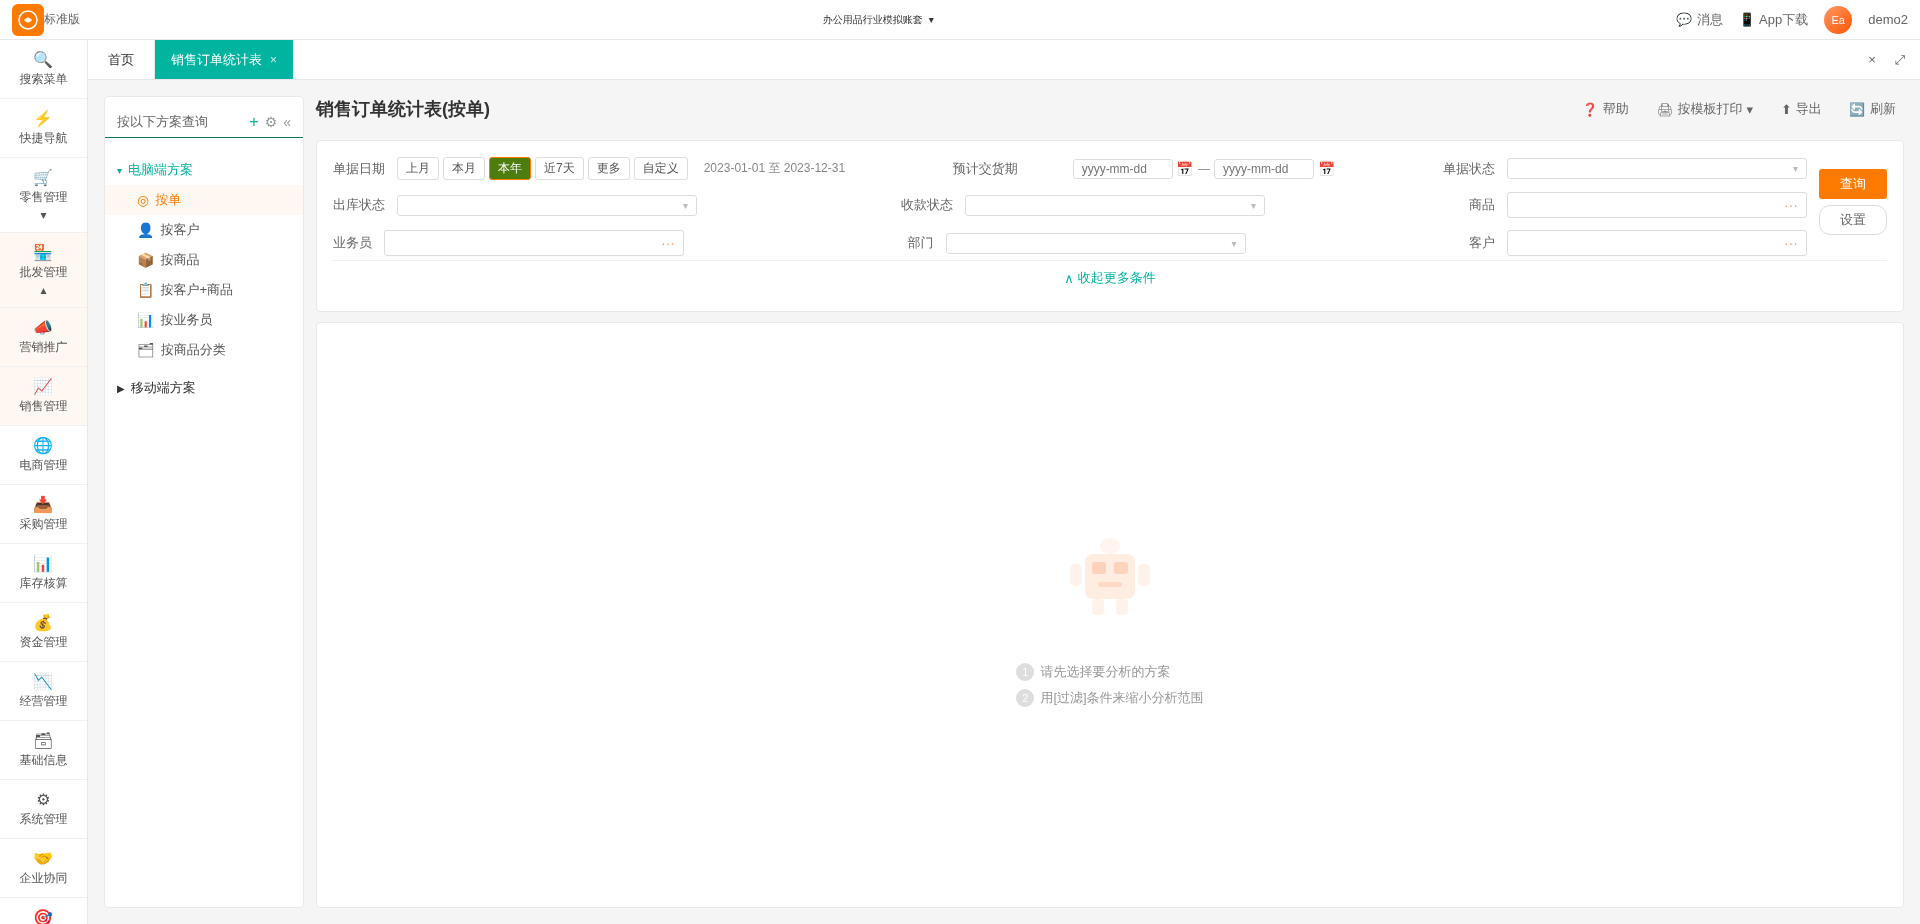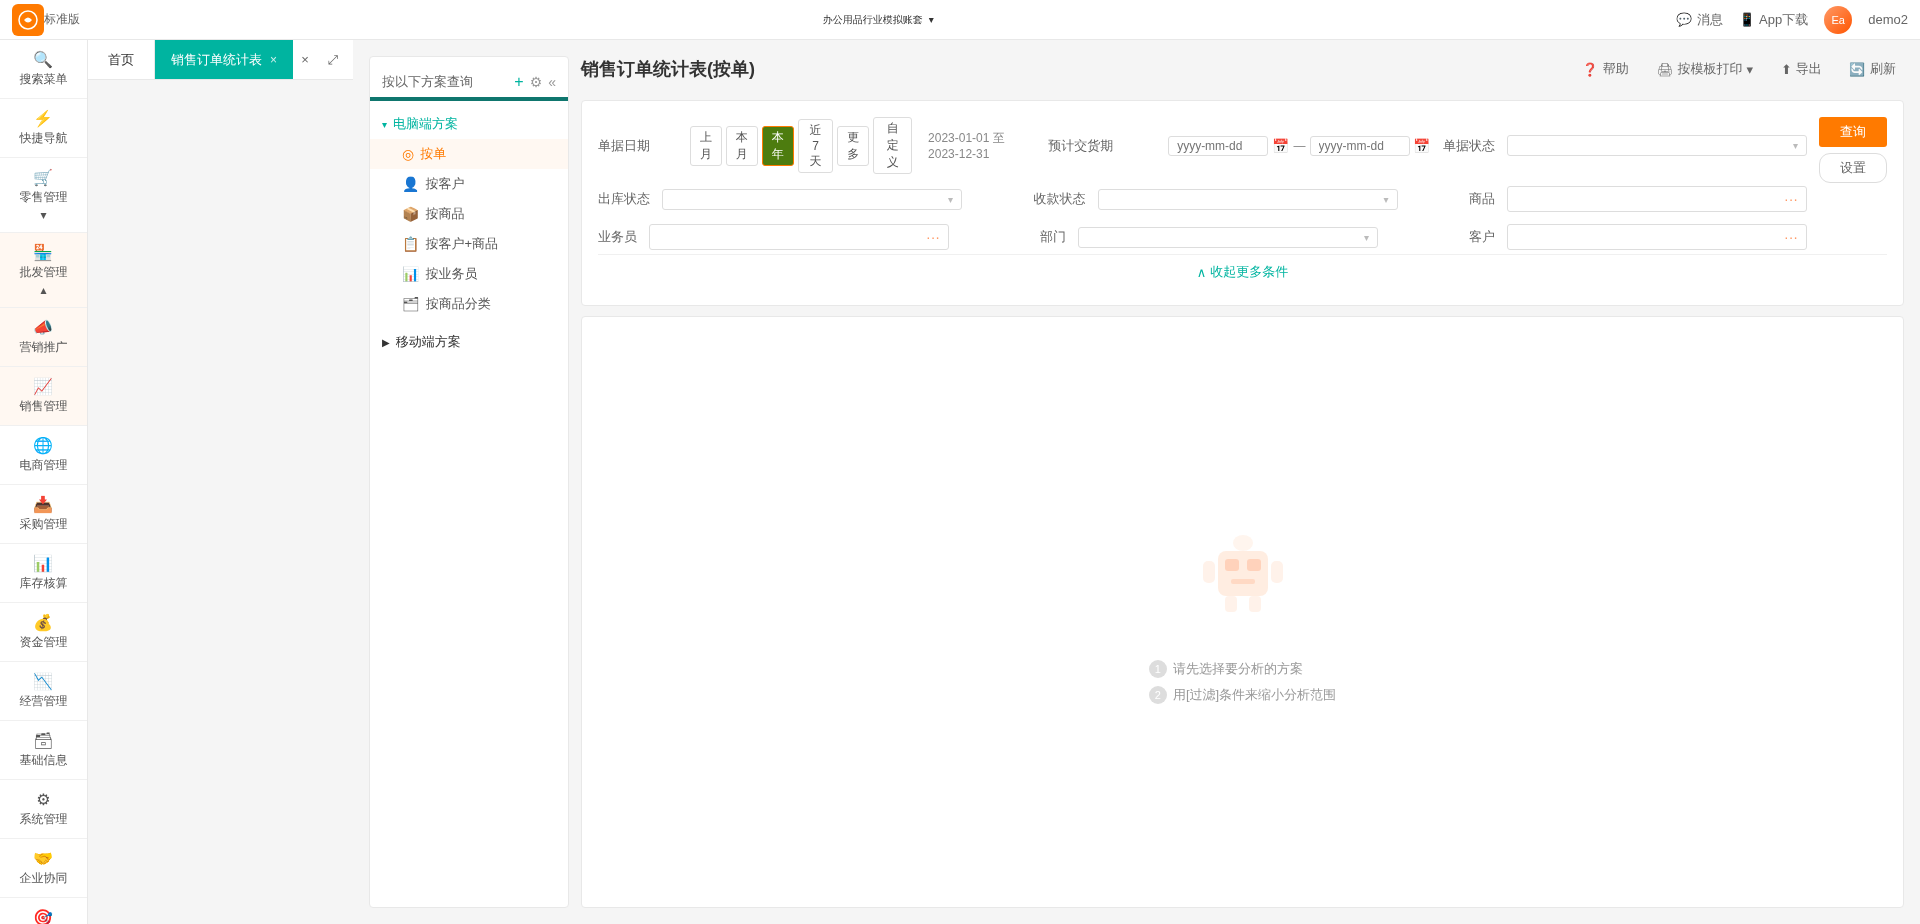--- a/index.html
+++ b/index.html
@@ -54,21 +54,21 @@
       cursor: pointer;
       color: #555;
       font-size: 12px;
       border-bottom: 1px solid #f0f0f0;
       display: flex; flex-direction: column; align-items: center; gap: 2px;
     }
     .sidebar-item .s-icon { font-size: 16px; }
     .sidebar-section { background: #fff8f2; }
 
     
-    .main-area { flex: 1; display: flex; overflow: hidden; }
+    .main-area { flex: 1; display: flex; flex-direction: column; overflow: hidden; }
 
     
     .tab-bar {
       height: 40px;
       background: #fff;
       border-bottom: 1px solid #e8e8e8;
       display: flex;
       align-items: stretch;
     }
     .tab-home {
@@ -100,22 +100,22 @@
       background: #fff;
       border-radius: 4px;
       border: 1px solid #e8e8e8;
       padding: 10px 0;
     }
     .left-panel-header {
       padding: 6px 12px;
       font-size: 13px;
       color: #666;
       display: flex; align-items: center; justify-content: space-between;
-      border-bottom: 4px solid #0f766e;
-      margin-bottom: 4px;
+      border-bottom: 1px solid #0f766e;
+      margin-bottom: 13px;
     }
     .panel-actions { display: flex; align-items: center; gap: 6px; color: #999; }
     .panel-actions span { cursor: pointer; font-size: 14px; }
     .scheme-group { padding: 4px 0; }
     .scheme-parent {
       padding: 6px 12px;
       display: flex; align-items: center; gap: 6px;
       font-size: 13px; color: #333;
       cursor: pointer;
     }
@@ -146,21 +146,21 @@
     }
 
     
     .filter-panel {
       background: #fff;
       border-radius: 4px;
       border: 1px solid #e8e8e8;
       padding: 16px;
     }
     .filter-label { color: #666; font-size: 13px; flex-shrink: 0; }
-    .date-btns { display: flex; align-items: center; gap: 4px; margin-left: 28px; }
+    .date-btns { display: flex; align-items: center; gap: 4px; }
     .date-btn {
       padding: 2px 8px; border-radius: 3px; font-size: 12px;
       cursor: pointer; border: 1px solid #ddd; background: #fff; color: #555;
     }
     .date-btn.active { background: #4d7c0f; color: white; border-color: #ff7a00; }
     .date-range { display: flex; align-items: center; gap: 4px; font-size: 12px; color: #888; margin-left: 43px; }
     .date-input {
       border: 1px solid #ddd; border-radius: 3px; padding: 2px 8px;
       font-size: 12px; color: #bbb; width: 100px; outline: none;
     }
@@ -178,21 +178,21 @@
       padding: 8px; border-top: 1px solid #f0f0f0; margin-top: 4px;
       display: flex; align-items: center; justify-content: center; gap: 4px;
     }
 
     
     .action-buttons {
       display: flex; flex-direction: column; gap: 6px; flex-shrink: 0;
     }
     .btn-search {
       background: #ff7a00; color: white; border: none;
-      padding: 6px 20px; border-radius: 3px; font-size: 13px; cursor: pointer;
+      padding: 6px 20px; border-radius: 3px; font-size: 13px; cursor: pointer; margin-top: 12px;
     }
     .btn-settings {
       background: #fff; color: #666; border: 1px solid #ddd;
       padding: 5px 20px; border-radius: 11px; font-size: 13px; cursor: pointer;
     }
 
     
     .empty-state {
       flex: 1; display: flex; flex-direction: column; align-items: center; justify-content: center;
       padding: 60px 0; background: #fff; border-radius: 4px; border: 1px solid #e8e8e8;

